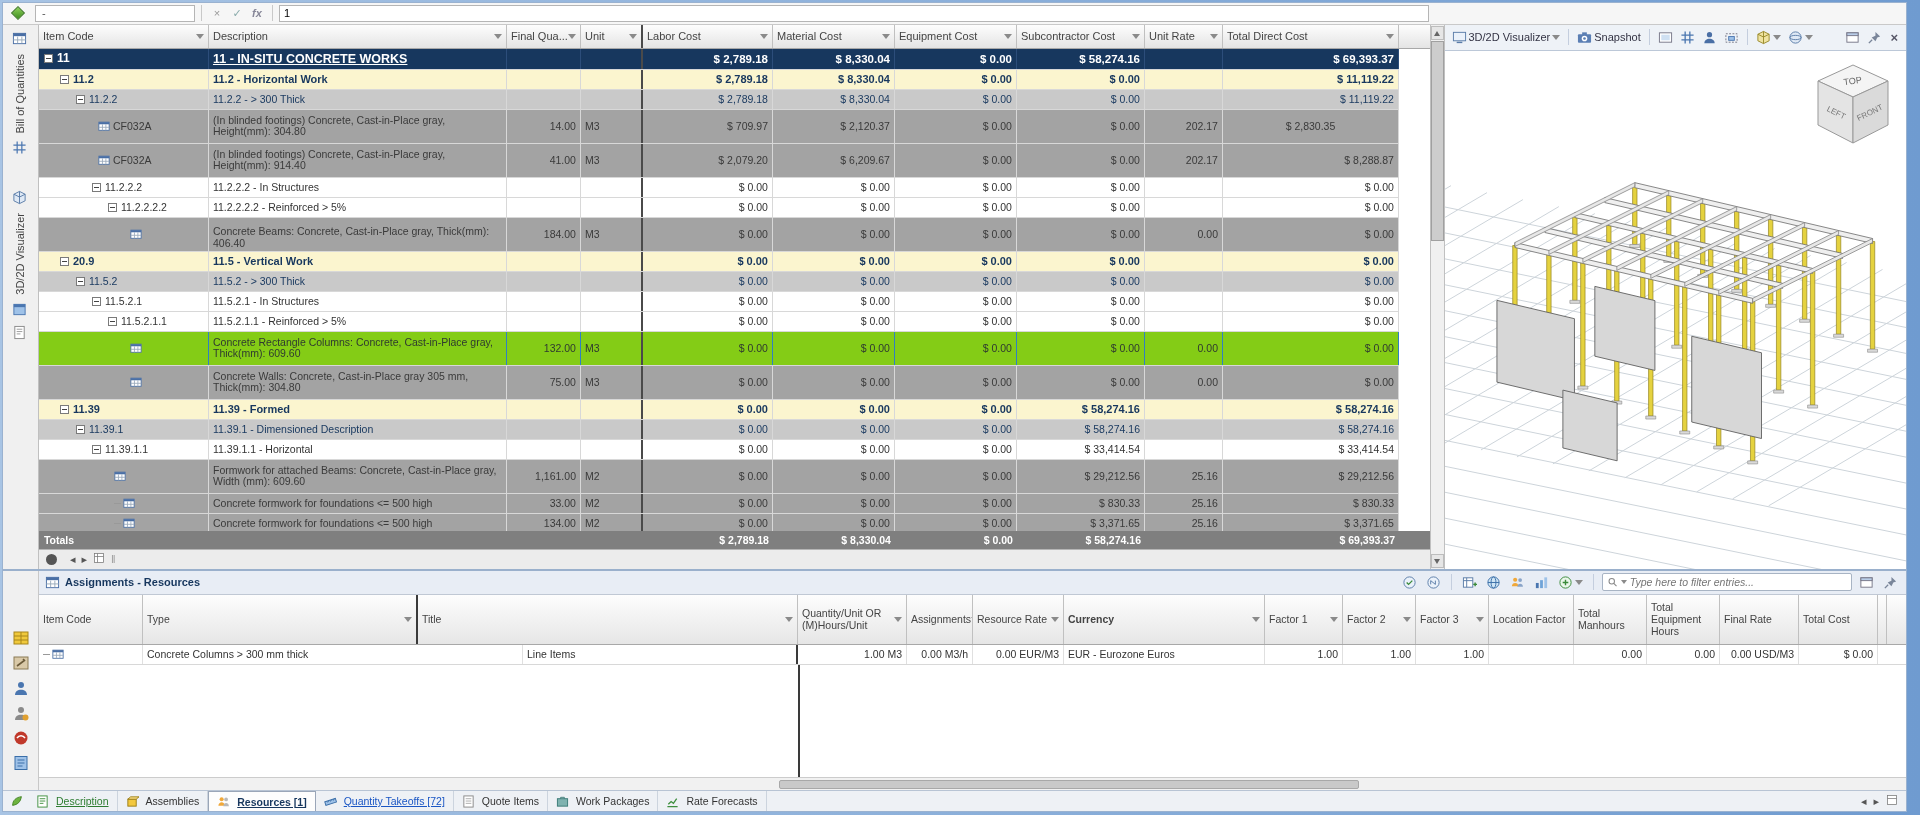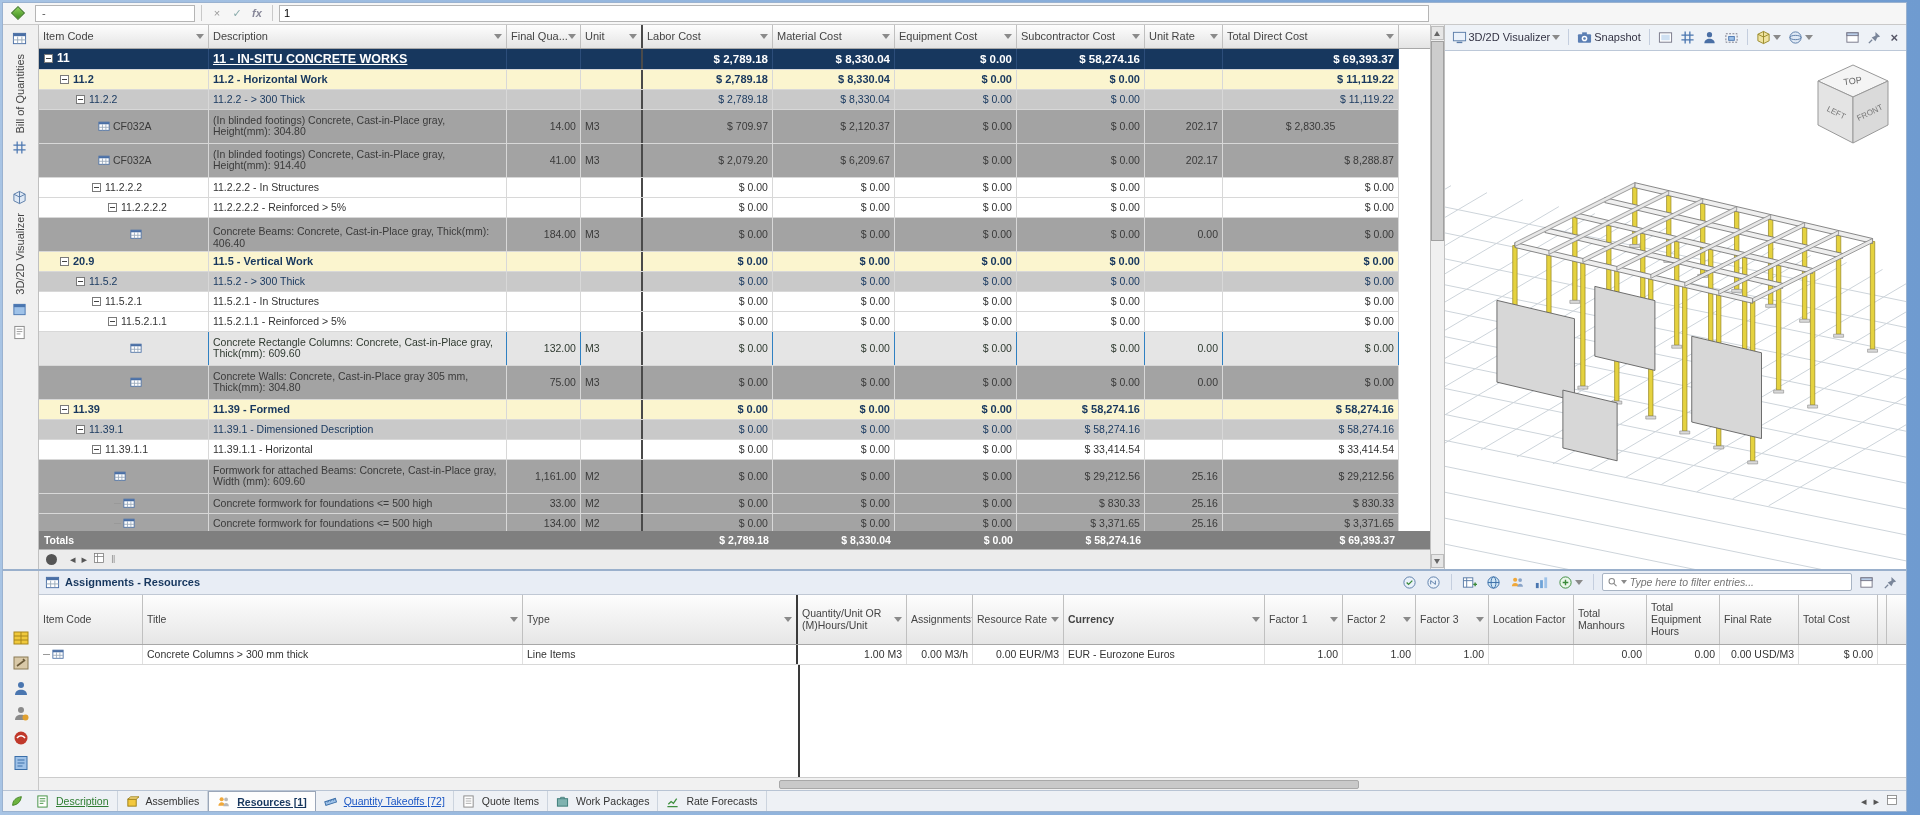--- a/index.html
+++ b/index.html
@@ -36,21 +36,21 @@
 .fz{border-right:2px solid #4a4a4a !important}
 .grow.head{background:#17375E;color:#fff;font-weight:bold}
 .grow.head .cell{border-right-color:#2c4d7a;font-size:11.5px}
 .grow.head .cell.desc span{text-decoration:underline;font-size:12.5px}
 .grow.head .codetx{font-size:12px}
 .grow.group1{background:#FBF5CF;color:#17375E;font-weight:bold}
 .grow.group1 .cell{font-size:11px}
 .grow.group2{background:#C9C9C9;color:#17375E}
 .grow.plain{background:#fff;color:#333}
 .grow.item{background:#a3a3a3;color:#3a3a3a}
-.grow.selected{background:#e5e5e5;color:#2f3a30}
+.grow.selected{background:#84cc16;color:#2f3a30}
 .grow.selected .cell{border-right-color:#2f80c2}
 .expander{flex:none;width:9px;height:9px;border:1px solid #7a7a7a;background:#fff linear-gradient(#444,#444) center/5px 1px no-repeat;margin-right:4px}
 .dash{width:7px;height:1px;background:#999;margin-right:2px;flex:none}
 .t-icon{flex:none;margin-right:3px;display:inline-flex}
 
 .totals{height:18px;background:#7f7f7f;color:#fff;font-weight:bold;display:flex;align-items:center;flex:none;font-size:10.5px}
 .totals .cell{border-right:none;height:100%}
 .tfill{flex:1}
 
 .sheettabs{height:20px;background:#ececec;border-top:1px solid #b5b5b5;display:flex;align-items:center;flex:none;font-size:10.5px;padding-left:2px}
@@ -1260,26 +1260,26 @@
                   <path d="M9 2l5 5-3 1-2 4-4-4 4-2z" fill="#7a869a"></path>
                   <path d="M5.5 10.5L2 14" stroke="#7a869a" stroke-width="1.5"></path>
                 </svg>
               </span>
         </div>
       </div>
       <div class="bg-header" id="bg-header">
             <div class="bhcell" style="width: 104px;">
               <span>Item Code</span>
             </div>
+            <div class="bhcell bfz" style="width: 275px;">
+              <span>Type</span>
+              <span class="caret"></span>
+            </div>
             <div class="bhcell" style="width: 380px;">
               <span>Title</span>
-              <span class="caret"></span>
-            </div>
-            <div class="bhcell bfz" style="width: 275px;">
-              <span>Type</span>
               <span class="caret"></span>
             </div>
             <div class="bhcell" style="width: 109px;">
               <span>Quantity/Unit OR (M)Hours/Unit</span>
               <span class="caret"></span>
             </div>
             <div class="bhcell" style="width: 66px;">
               <span>Assignments</span>
               <span class="caret"></span>
             </div>

